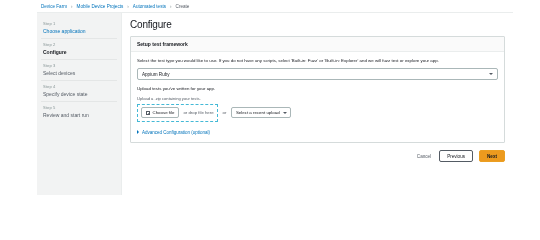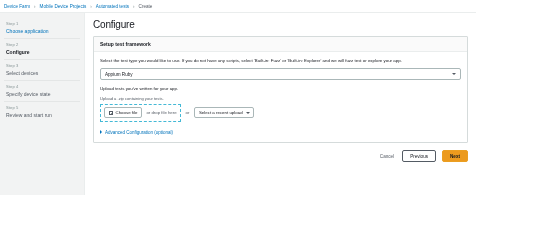--- a/index.html
+++ b/index.html
@@ -3,21 +3,21 @@
 <meta charset="utf-8">
 <style>
   * { box-sizing: border-box; margin: 0; padding: 0; }
   html, body {
     width: 540px; height: 195px;
     font-family: "Liberation Sans", sans-serif;
     background: #ffffff;
     color: #16191f;
     overflow: hidden;
   }
-  #app { position: relative; width: 476px; height: 195px; background:#eab308; }
+  #app { position: relative; width: 476px; height: 195px; background:#eab308;margin-left:37px; }
 
   
   .breadcrumb {
     height: 13px;
     display: flex; align-items: center;
     padding-left: 4px;
     font-size: 4.6px;
     border-bottom: 1px solid #eaeded;
     background: #fff;
   }

